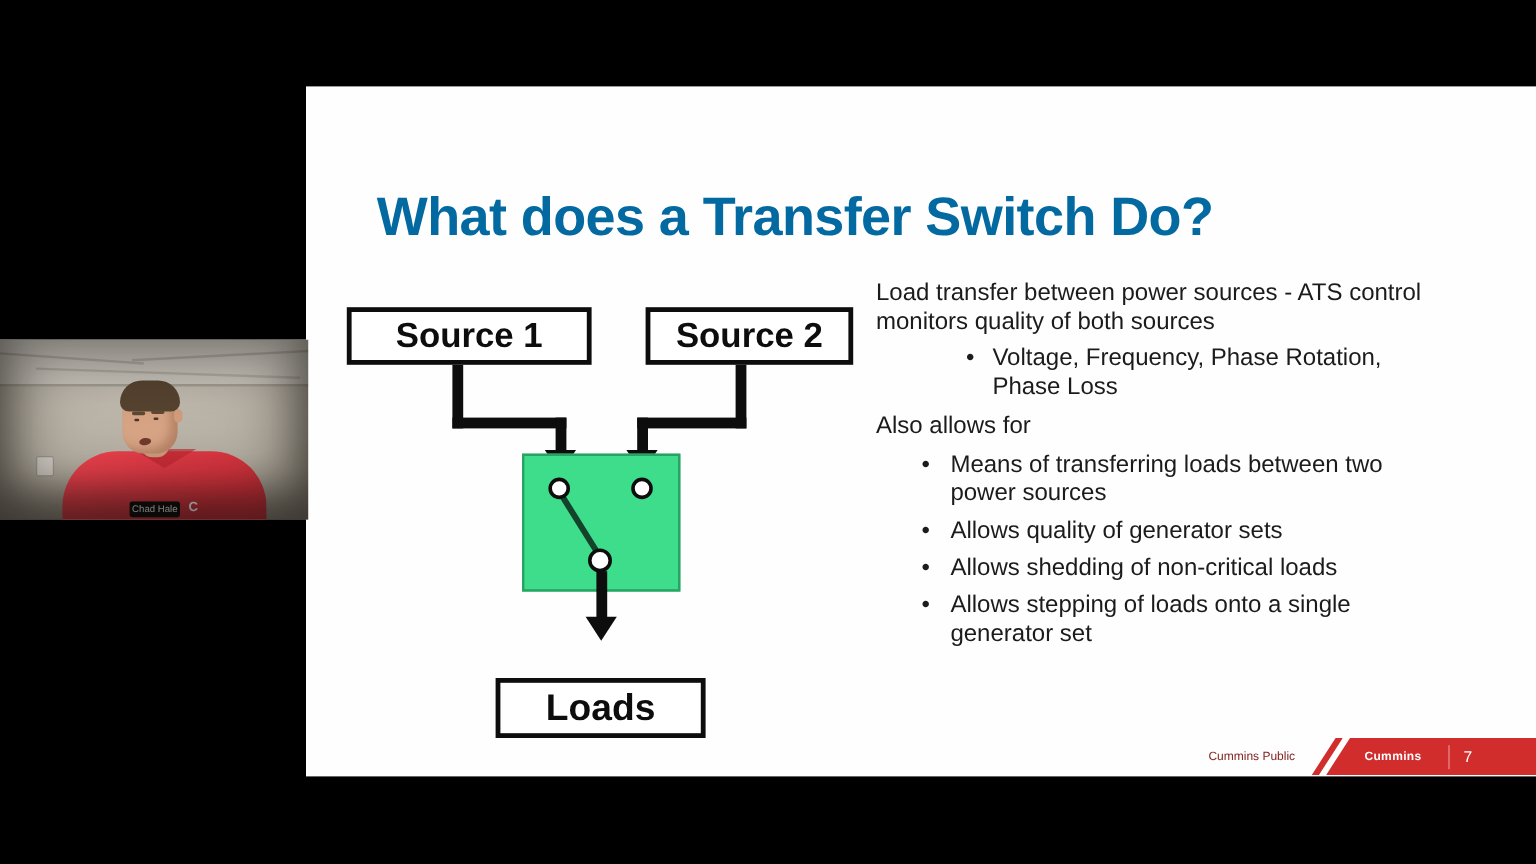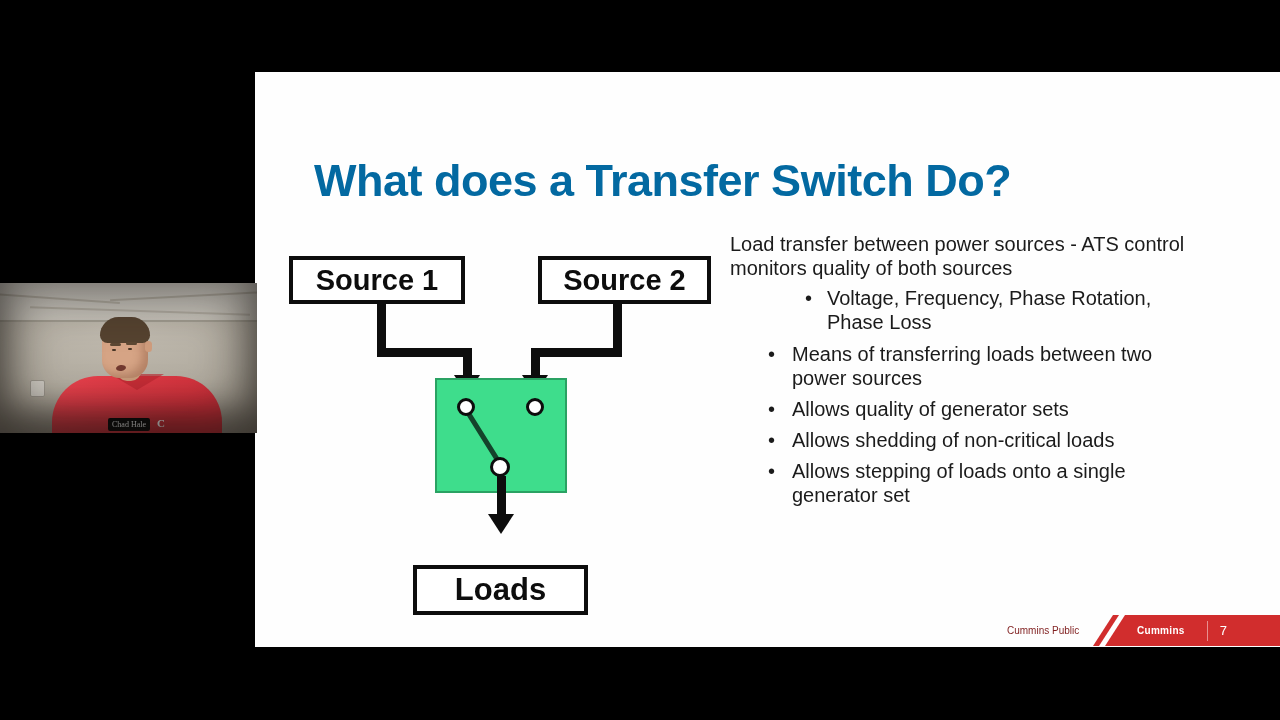--- a/index.html
+++ b/index.html
@@ -7,21 +7,21 @@
          font-family:"Liberation Sans","DejaVu Sans",sans-serif;}
 
   
   .slide{position:absolute;left:255px;top:72px;width:1025px;height:575px;background:#fefefe;}
   .slide-title{position:absolute;left:59px;top:83px;font-size:45px;font-weight:bold;
                color:#0369a1;letter-spacing:-0.5px;white-space:nowrap;}
 
   
   .dbox{position:absolute;background:#fff;border:4px solid #0d0d0d;color:#0d0d0d;
         font-weight:bold;text-align:center;box-sizing:border-box;}
-  .src{font-size:29px;line-height:40px;width:176px;height:48px;top:184px;}
+  .src{font-size:29px;line-height:40px;width:204px;height:48px;top:184px;}
   .src1{left:34px;}
   .src2{left:283px;width:173px;}
   .loads{left:158px;top:470px;width:175px;height:50px;font-size:31px;line-height:42px;margin-top:23px;}
 
   
   .wire{position:absolute;background:#0d0d0d;}
   .tri-down{position:absolute;width:0;height:0;border-left:13px solid transparent;
             border-right:13px solid transparent;border-top:20px solid #0d0d0d;}
 
   
@@ -49,21 +49,21 @@
               clip-path:polygon(20px 0,26px 0,6px 100%,0 100%);}
   .red-banner{position:absolute;left:845px;top:543px;width:180px;height:31px;background:#d12d2d;
               clip-path:polygon(25px 0,100% 0,100% 100%,5px 100%);
               display:flex;align-items:center;}
   .brand{margin-left:37px;color:#fff;font-size:10px;font-weight:bold;letter-spacing:0.3px;}
   .brand-divider{width:1px;height:20px;background:#e89090;margin-left:22px;}
   .page-num{margin-left:12px;color:#fff;font-size:13px;}
 
   
   .webcam{position:absolute;left:0;top:283px;width:257px;height:150px;overflow:hidden;
-          background:radial-gradient(130% 95% at 48% 28%, #c2bcb1 0%, #b1ab9f 45%, #8a8174 100%);font-family:Liberation Serif, serif;}
+          background:radial-gradient(130% 95% at 48% 28%, #c2bcb1 0%, #b1ab9f 45%, #8a8174 100%);}
   .ceiling{position:absolute;left:0;top:0;width:100%;height:37px;
            background:linear-gradient(#d3d0c9,#c7c3ba);overflow:hidden;}
   .seam{position:absolute;background:#b2ada2;height:2px;width:140px;}
   .s1{left:-20px;top:14px;transform:rotate(4deg);}
   .s2{left:110px;top:12px;transform:rotate(-3deg);width:160px;}
   .s3{left:30px;top:27px;transform:rotate(2deg);width:220px;}
   .ceiling-edge{position:absolute;left:0;top:37px;width:100%;height:2px;background:#a19c90;}
   .wallplate{position:absolute;left:30px;top:97px;width:13px;height:15px;background:#cdc9c1;
              border:1px solid #9a958b;border-radius:2px;}
   .shirt{position:absolute;left:52px;top:93px;width:170px;height:58px;
@@ -122,20 +122,21 @@
     <div class="contact" style="left:235px;top:385px;width:14px;height:14px;"></div>
 
     <div class="wire" style="left:242px;top:404px;width:9px;height:39px;"></div>
     <div class="tri-down" style="left:233px;top:442px;"></div>
 
     <div class="dbox loads">Loads</div>
 
     <div class="content">
       <div class="para">Load transfer between power sources - ATS control monitors quality of both sources</div>
       <div class="bullet b-deep">Voltage, Frequency, Phase Rotation, Phase Loss</div>
+      <div class="also">Also allows for</div>
       <div class="bullet b-std b-first">Means of transferring loads between two power sources</div>
       <div class="bullet b-std">Allows quality of generator sets</div>
       <div class="bullet b-std">Allows shedding of non-critical loads</div>
       <div class="bullet b-std">Allows stepping of loads onto a single generator set</div>
     </div>
 
     <div class="classification">Cummins Public</div>
     <div class="red-sliver"></div>
     <div class="red-banner">
       <span class="brand">Cummins</span>

